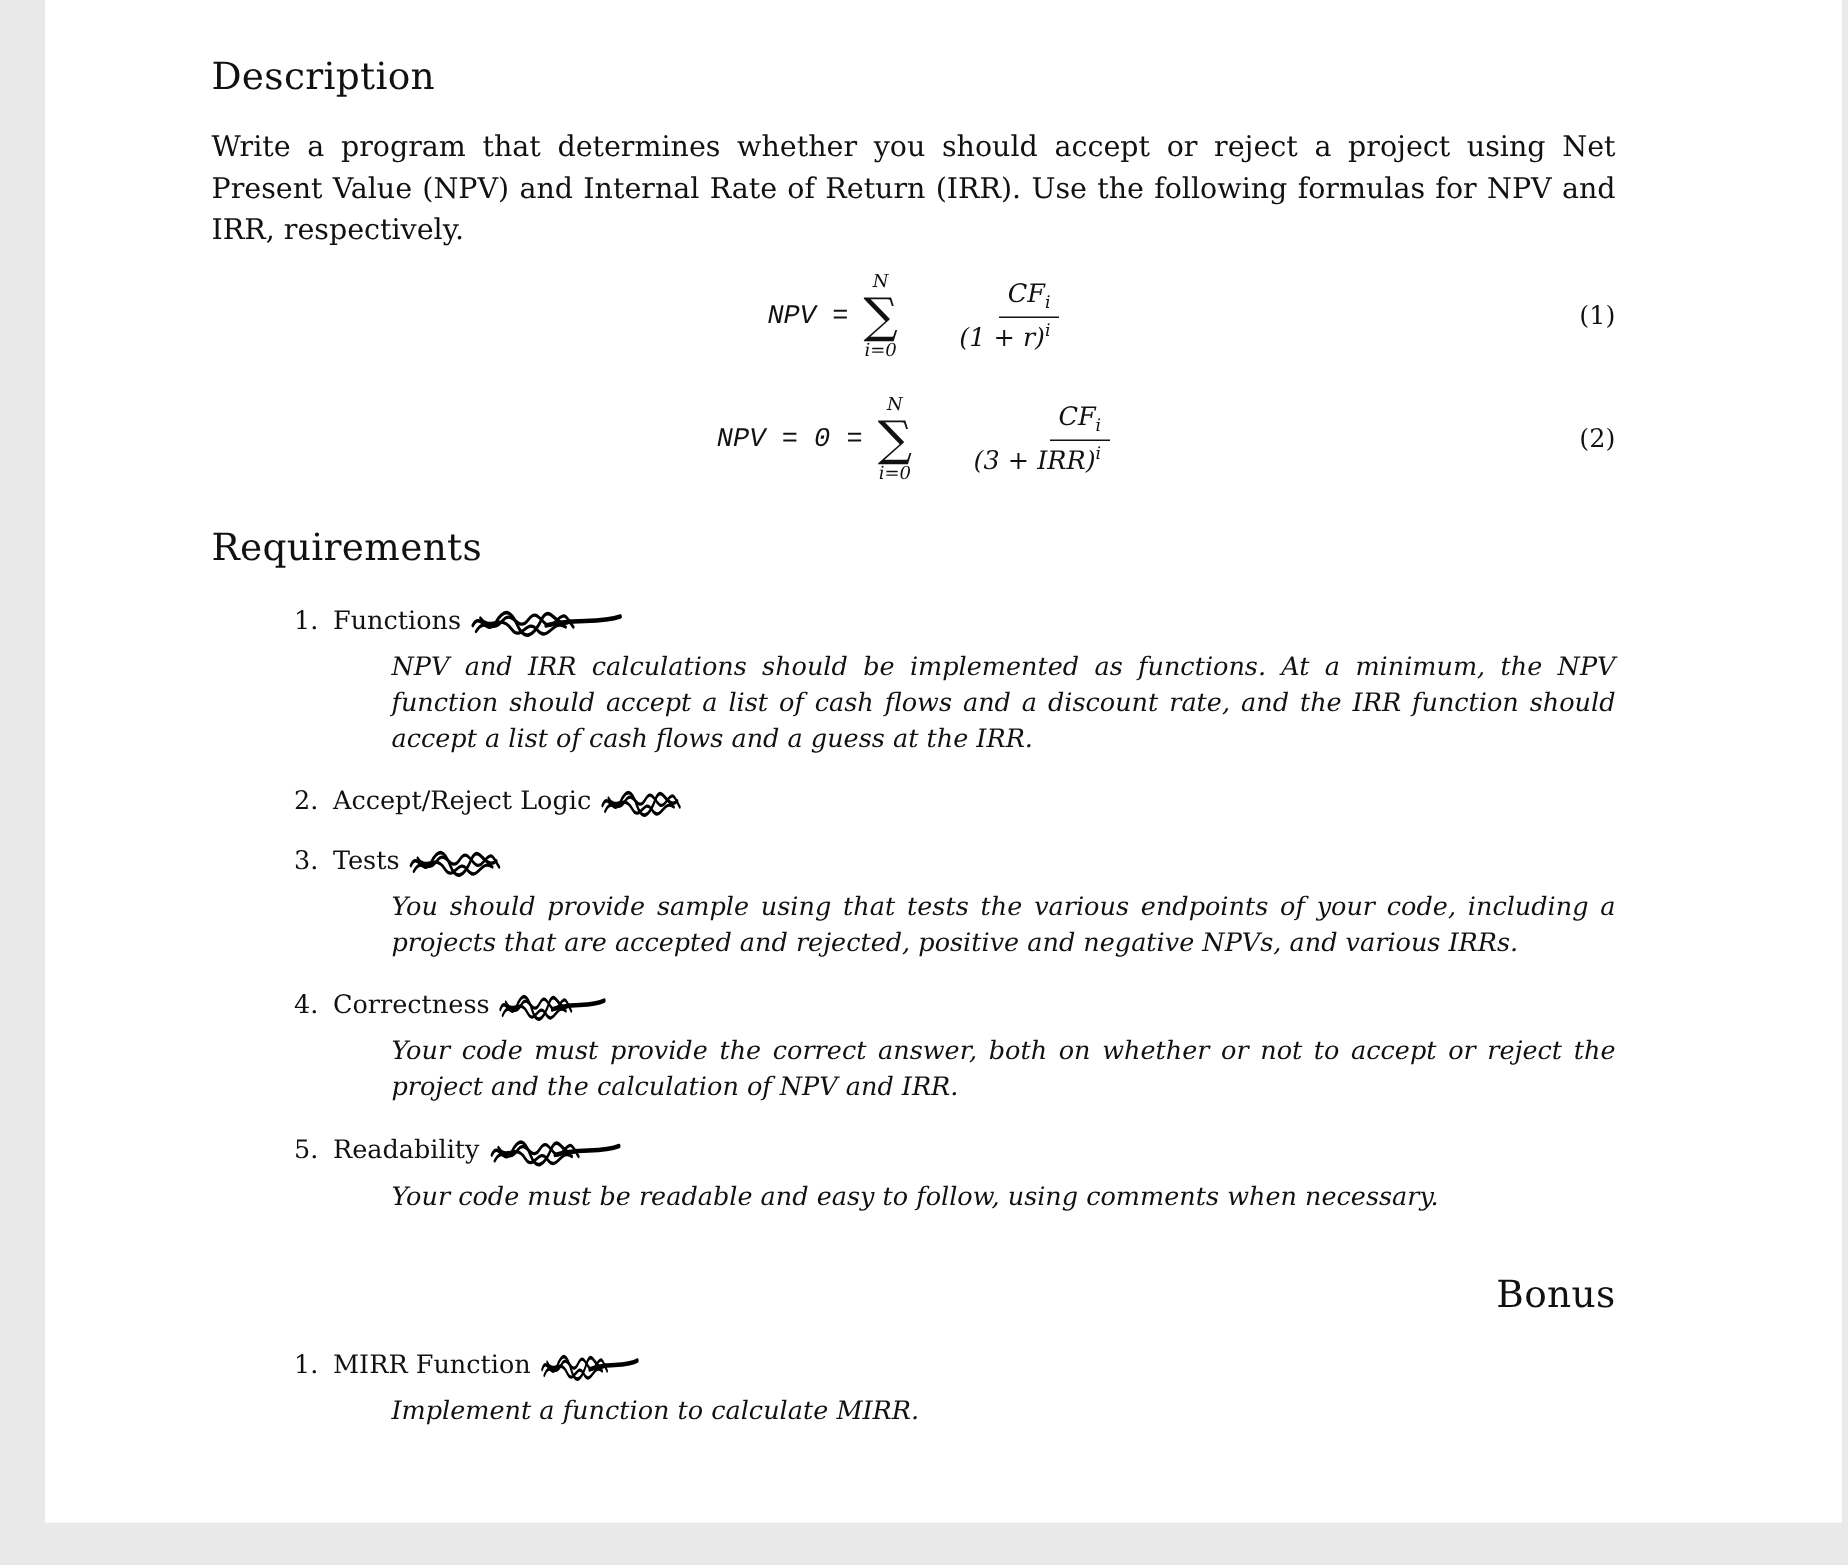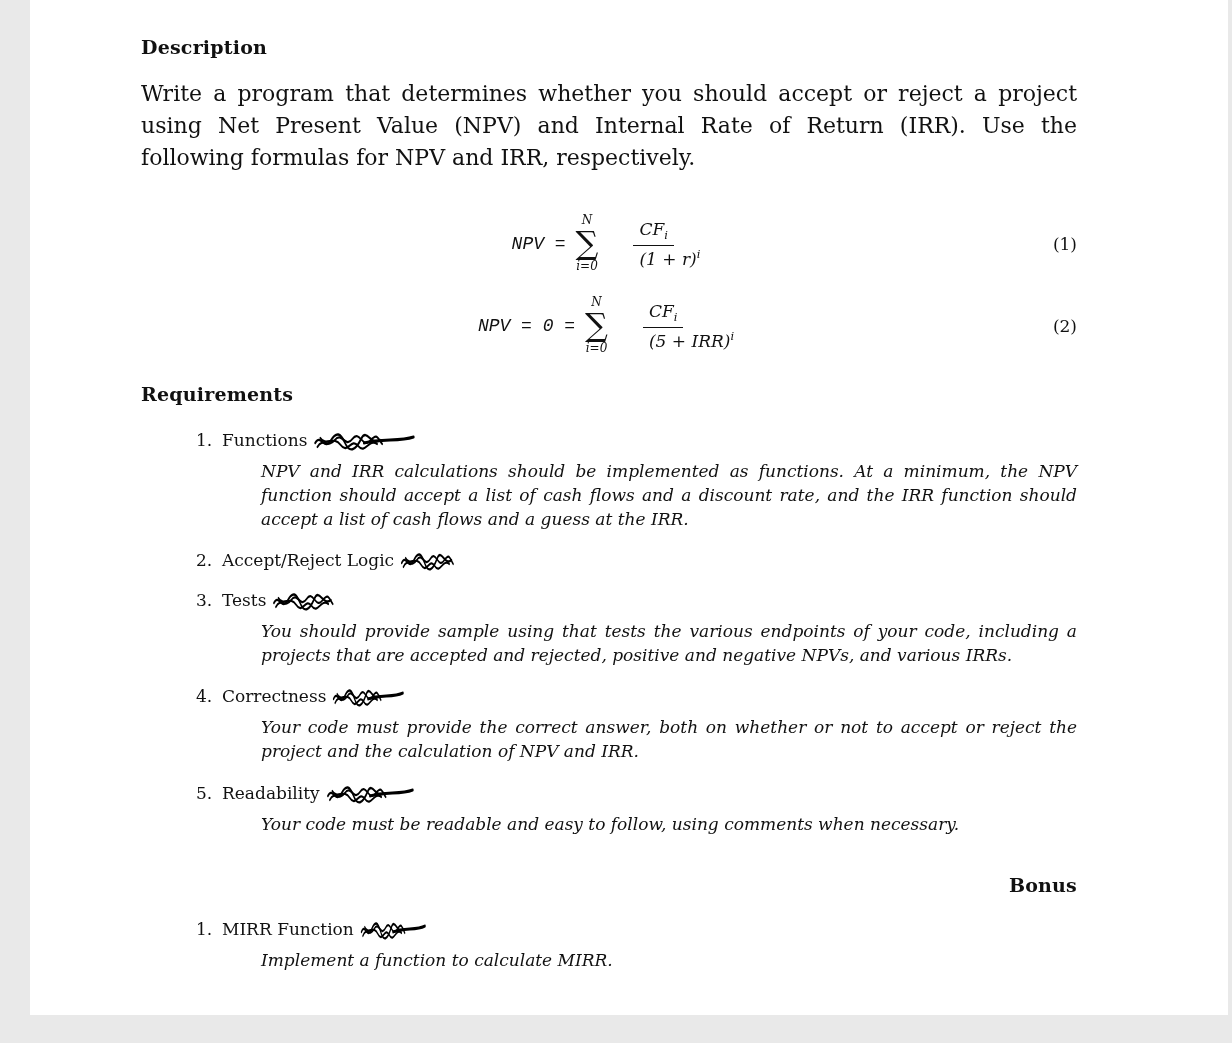--- a/index.html
+++ b/index.html
@@ -12,30 +12,30 @@
     overflow: hidden;
   }
   .page {
     position: absolute;
     top: 0; left: 30px;
     width: 1198px; height: 1015px;
     background: #ffffff;
     padding: 36px 151px 0 111px;
   }
   h1.sec {
-    font-size: 19px;
-    font-weight: bold;
+    font-size: 25px;
+    font-weight: normal;
     letter-spacing: 0.2px;
   }
   #desc-heading { margin-bottom: 20px; }
   .body-par {
-    font-size: 22px;
+    font-size: 19px;
     line-height: 1.45;
     text-align: justify;
-    margin-bottom: 39px;
+    margin-bottom: 12px;
   }
   
   .eq-block { margin: 10px 0 26px 0; }
   .equation {
     position: relative;
     display: flex;
     justify-content: center;
     align-items: center;
     margin-bottom: 20px;
     min-height: 62px;
@@ -57,21 +57,21 @@
   .sum .limit { font-size: 12px; font-style: italic; line-height: 1.1; }
   .sum .sigma {
     font-size: 32px;
     font-style: normal;
     line-height: 1.02;
     font-family: "DejaVu Serif", serif;
   }
   .frac {
     display: inline-flex;
     flex-direction: column;
-    align-items: flex-start;
+    align-items: flex-end;
     font-size: 17px;
     line-height: 1.2;
     margin-left: 27px;
   }
   .frac .num {
     padding: 0 6px 2px 6px;
     border-bottom: 1.2px solid #111;
   }
   .frac .den { padding: 2px 6px 0 6px; }
   .frac sub, .frac sup { font-size: 11.5px; font-style: italic; }
@@ -152,21 +152,21 @@
     <div class="equation">
       <span class="eq-body">
         <span class="eq-lhs">NPV = 0 =</span>
         <span class="sum">
           <span class="limit">N</span>
           <span class="sigma">∑</span>
           <span class="limit">i=0</span>
         </span>
         <span class="frac">
           <span class="num"><span>CF</span><sub>i</sub></span>
-          <span class="den"><span>(5 + IRR)</span><sup>i</sup></span>
+          <span class="den"><span>(3 + IRR)</span><sup>i</sup></span>
         </span>
       </span>
       <span class="eq-number">(2)</span>
     </div>
 
   </div>
 
   <h1 class="sec" id="req-heading">Requirements</h1>
 
   <div class="item">

